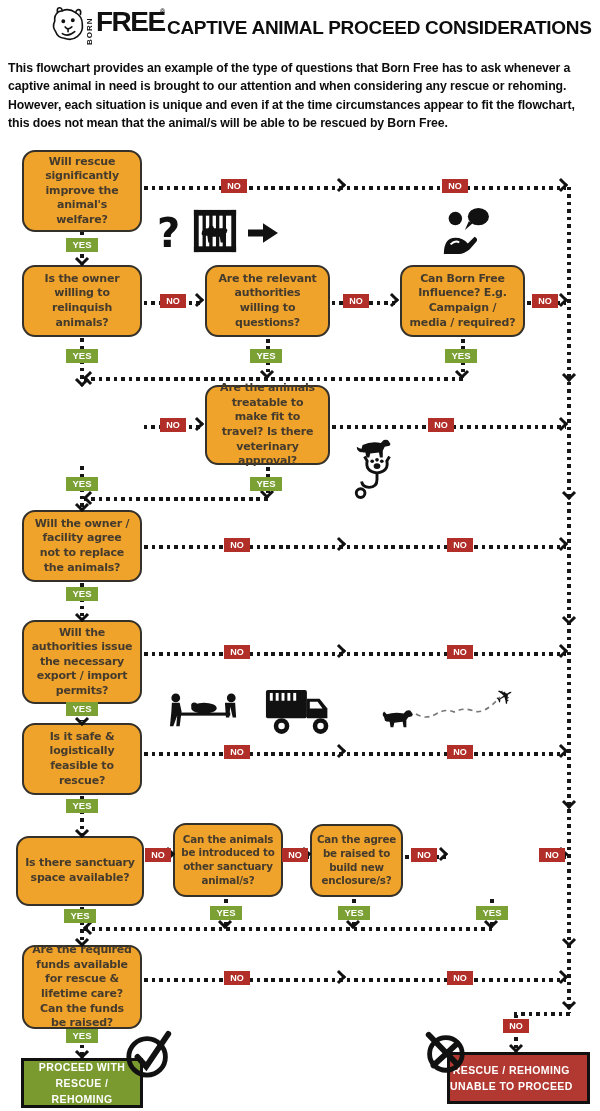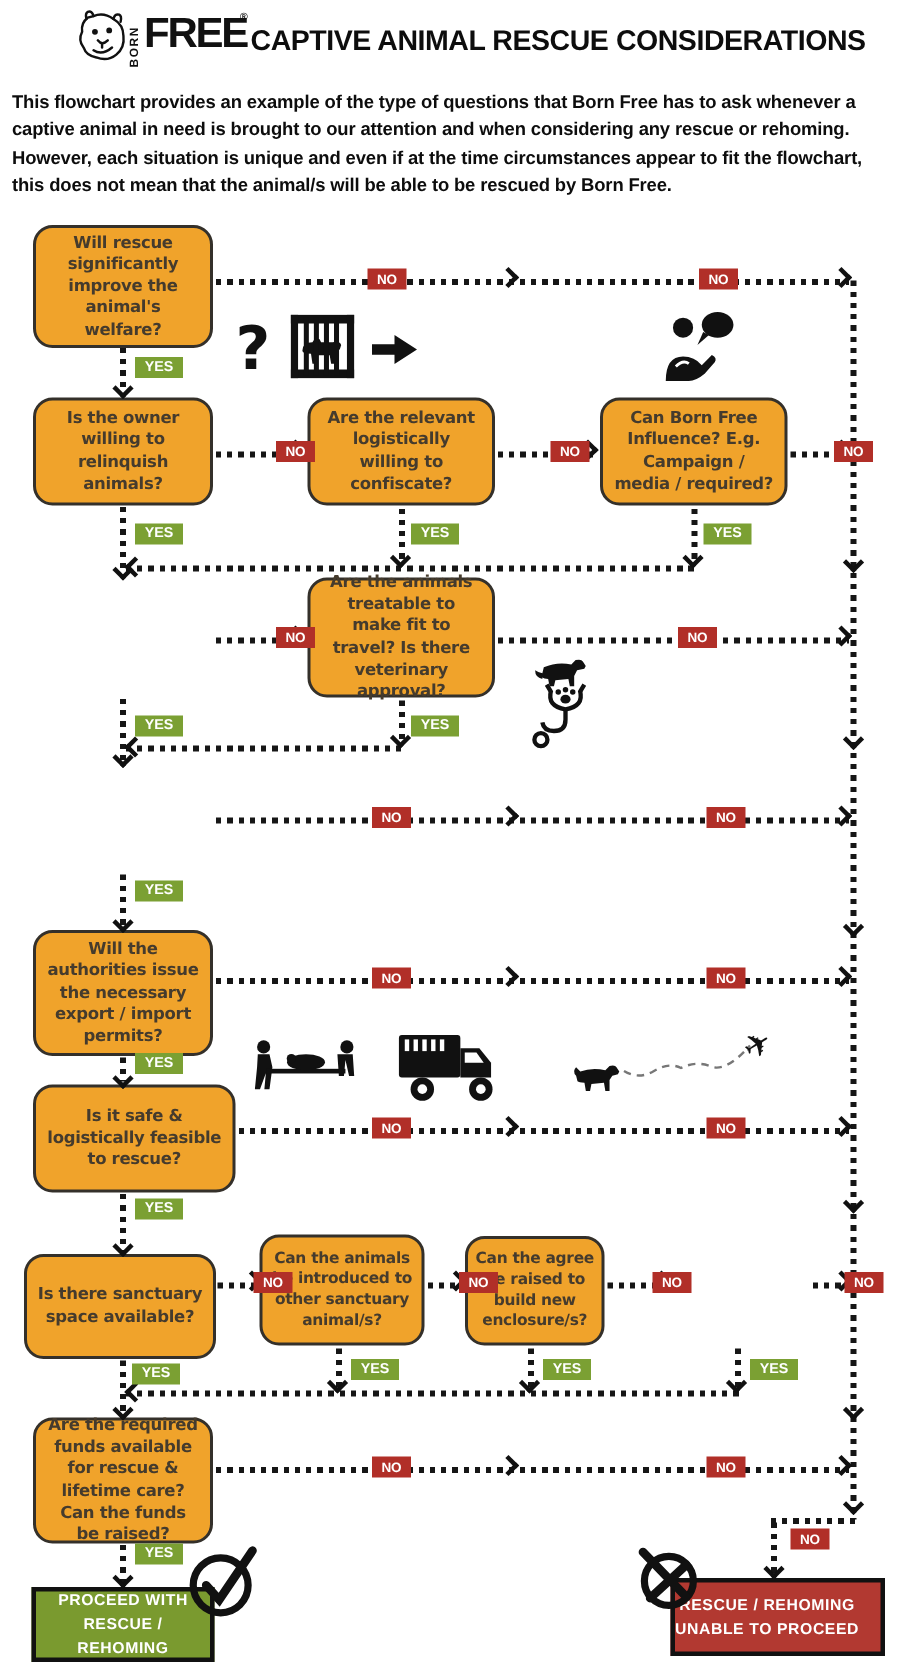--- a/index.html
+++ b/index.html
@@ -7,21 +7,21 @@
           font-family:"Liberation Sans",sans-serif;}
   
   .qbox{position:absolute;background:#F0A32B;border:2.5px solid #34302a;border-radius:13px;
         display:flex;align-items:center;justify-content:center;text-align:center;
         font-family:"DejaVu Sans",sans-serif;font-weight:bold;color:#453b2d;
         font-size:11px;letter-spacing:-0.2px;line-height:1.32;padding:3px 7px;
         box-sizing:border-box;z-index:2;}
   .qbox.sm{font-size:10.3px;padding:3px 5px;}
   
   .badge{position:absolute;color:#fff;font-weight:bold;text-align:center;z-index:4;
-         font-family:"Liberation Sans",sans-serif;margin-left:24px;}
+         font-family:"Liberation Sans",sans-serif;}
   .yes{width:32px;height:14px;line-height:14px;font-size:9.5px;background:#7BA033;}
   .no{width:26px;height:14px;line-height:14px;font-size:9px;background:#B12F28;}
   
   .dlh{position:absolute;height:3.5px;z-index:1;
        background-image:repeating-linear-gradient(to right,#161616 0 3.5px,transparent 3.5px 7.5px);}
   .dlv{position:absolute;width:3.5px;z-index:1;
        background-image:repeating-linear-gradient(to bottom,#161616 0 3.5px,transparent 3.5px 7.5px);}
   .chev{position:absolute;width:7px;height:7px;border:solid #111;border-width:3px 3px 0 0;z-index:3;}
   .chev.r{transform:rotate(45deg);}
   .chev.d{transform:rotate(135deg);}
@@ -59,21 +59,21 @@
         <circle cx="24" cy="16" r="1.2" fill="#111"></circle>
         <path d="M16,23 Q19,27 23,23"></path>
         <path d="M19,25 L19,28"></path>
         <path d="M13,30 Q19,34 26,28"></path>
       </g>
     </svg>
   </div>
   <div class="logo-born">BORN</div>
   <div class="logo-free">FREE</div>
   <div class="logo-reg">®</div>
-  <div class="hdr-title">CAPTIVE ANIMAL RESCUE CONSIDERATIONS</div>
+  <div class="hdr-title">CAPTIVE ANIMAL PROCEED CONSIDERATIONS</div>
   <div class="intro">This flowchart provides an example of the type of questions that Born Free has to ask whenever a captive animal in need is brought to our attention and when considering any rescue or rehoming.  However, each situation is unique and even if at the time circumstances appear to fit the flowchart, this does not mean that the animal/s will be able to be rescued by Born Free.</div>
 
   <div class="dlv" style="left:567px;top:187px;height:826px;"></div>
   <div class="chev d" style="left:564px;top:370px;"></div>
   <div class="chev d" style="left:564px;top:488px;"></div>
   <div class="chev d" style="left:564px;top:613px;"></div>
   <div class="chev d" style="left:564px;top:797px;"></div>
   <div class="chev d" style="left:564px;top:935px;"></div>
   <div class="chev d" style="left:564px;top:998px;"></div>
 
@@ -115,21 +115,21 @@
       <path d="M14,40 q5,-5 9,-2" stroke="#fff" stroke-width="2" fill="none"></path>
       <ellipse cx="43" cy="11" rx="11" ry="9" fill="#111"></ellipse>
       <path fill="#111" d="M37,18 l-8,7 4,-9 z"></path>
     </svg>
   </div>
 
   <div class="qbox" style="left:22px;top:265px;width:120px;height:72px;">
     <span>Is the owner willing to relinquish animals?</span>
   </div>
   <div class="qbox" style="left:205px;top:265px;width:125px;height:72px;">
-    <span>Are the relevant logistically willing to confiscate?</span>
+    <span>Are the relevant authorities willing to questions?</span>
   </div>
   <div class="qbox" style="left:400px;top:265px;width:125px;height:72px;">
     <span>Can Born Free Influence? E.g. Campaign / media / required?</span>
   </div>
   <div class="dlh" style="left:144px;top:301px;width:59px;"></div>
   <div class="badge no" style="left:160px;top:294px;">NO</div>
   <div class="chev r" style="left:192px;top:295px;"></div>
   <div class="dlh" style="left:332px;top:301px;width:66px;"></div>
   <div class="badge no" style="left:343px;top:294px;">NO</div>
   <div class="chev r" style="left:387px;top:295px;"></div>
@@ -177,20 +177,23 @@
       </g>
       <g fill="#111">
         <ellipse cx="28" cy="31" rx="3.5" ry="3"></ellipse>
         <circle cx="23" cy="26" r="1.9"></circle>
         <circle cx="28" cy="24.5" r="1.9"></circle>
         <circle cx="33" cy="26" r="1.9"></circle>
       </g>
     </svg>
   </div>
 
+  <div class="qbox" style="left:22px;top:510px;width:120px;height:72px;">
+    <span>Will the owner / facility agree not to replace the animals?</span>
+  </div>
   <div class="dlh" style="left:144px;top:545px;width:422px;"></div>
   <div class="badge no" style="left:224px;top:538px;">NO</div>
   <div class="badge no" style="left:447px;top:538px;">NO</div>
   <div class="chev r" style="left:334px;top:539px;"></div>
   <div class="chev r" style="left:556px;top:539px;"></div>
   <div class="dlv" style="left:80px;top:583px;height:35px;"></div>
   <div class="badge yes" style="left:66px;top:587px;">YES</div>
   <div class="chev d" style="left:77px;top:610px;"></div>
 
   <div class="qbox" style="left:22px;top:620px;width:120px;height:84px;">
@@ -242,21 +245,21 @@
       <path fill="#111" d="M4,12 q-3,-3 0,-6 l3,3 q8,-3 18,-1 l3,-3 q4,-1 5,1 l2,3 -1,2 -4,1 -2,3 0,8 -3,0 -1,-6 -9,1 -1,5 -3,0 -1,-6 q-4,0 -5,-1 z"></path>
     </svg>
   </div>
   <div class="icon" style="left:414px;top:690px;">
     <svg width="88" height="30" viewBox="0 0 88 30">
       <path d="M2,24 q10,6 20,0 t18,-2 q10,-5 20,-1 t26,-14" fill="none" stroke="#777" stroke-width="1.6" stroke-dasharray="5 4"></path>
     </svg>
   </div>
   <div class="plane">✈</div>
 
-  <div class="qbox" style="left:22px;top:723px;width:135px;height:72px;">
+  <div class="qbox" style="left:22px;top:723px;width:120px;height:72px;">
     <span>Is it safe &amp; logistically feasible to rescue?</span>
   </div>
   <div class="dlh" style="left:144px;top:752px;width:422px;"></div>
   <div class="badge no" style="left:224px;top:745px;">NO</div>
   <div class="badge no" style="left:447px;top:745px;">NO</div>
   <div class="chev r" style="left:334px;top:746px;"></div>
   <div class="chev r" style="left:556px;top:746px;"></div>
   <div class="dlv" style="left:80px;top:796px;height:38px;"></div>
   <div class="badge yes" style="left:66px;top:799px;">YES</div>
   <div class="chev d" style="left:77px;top:826px;"></div>

